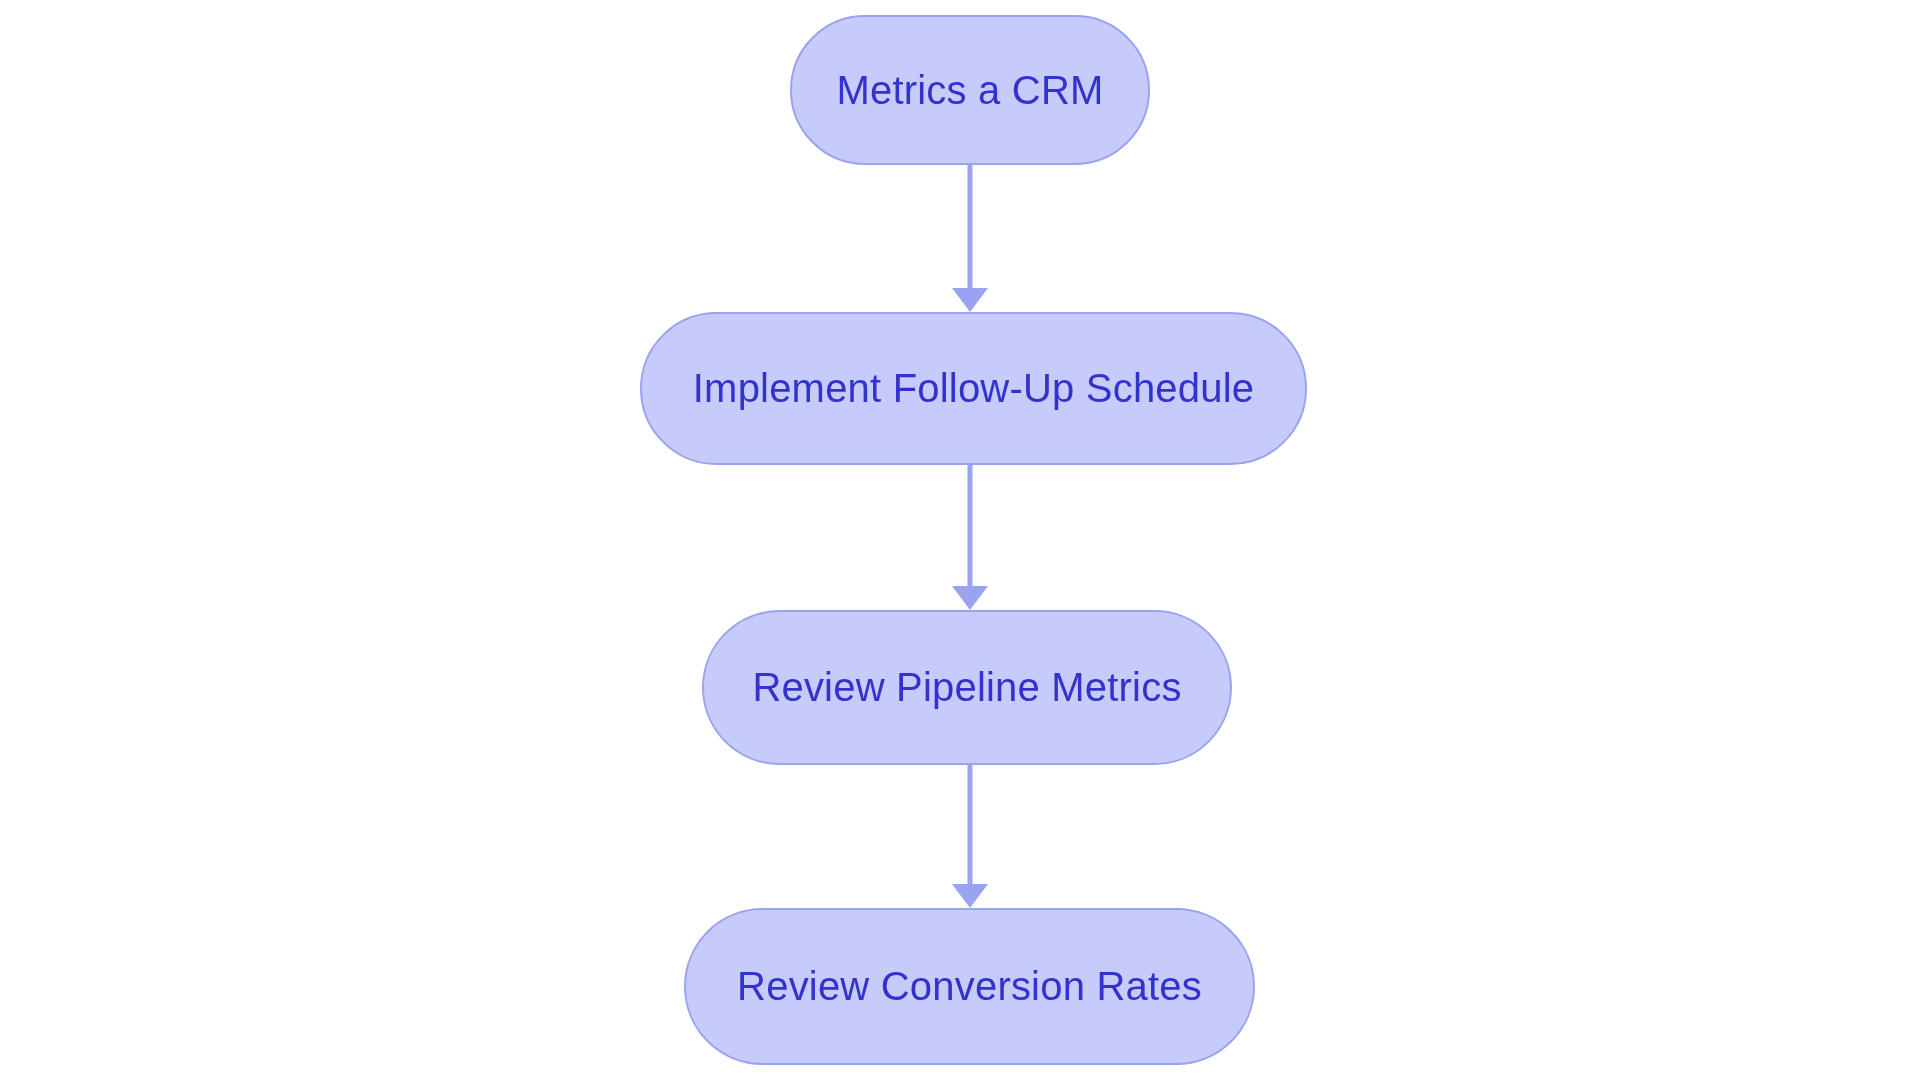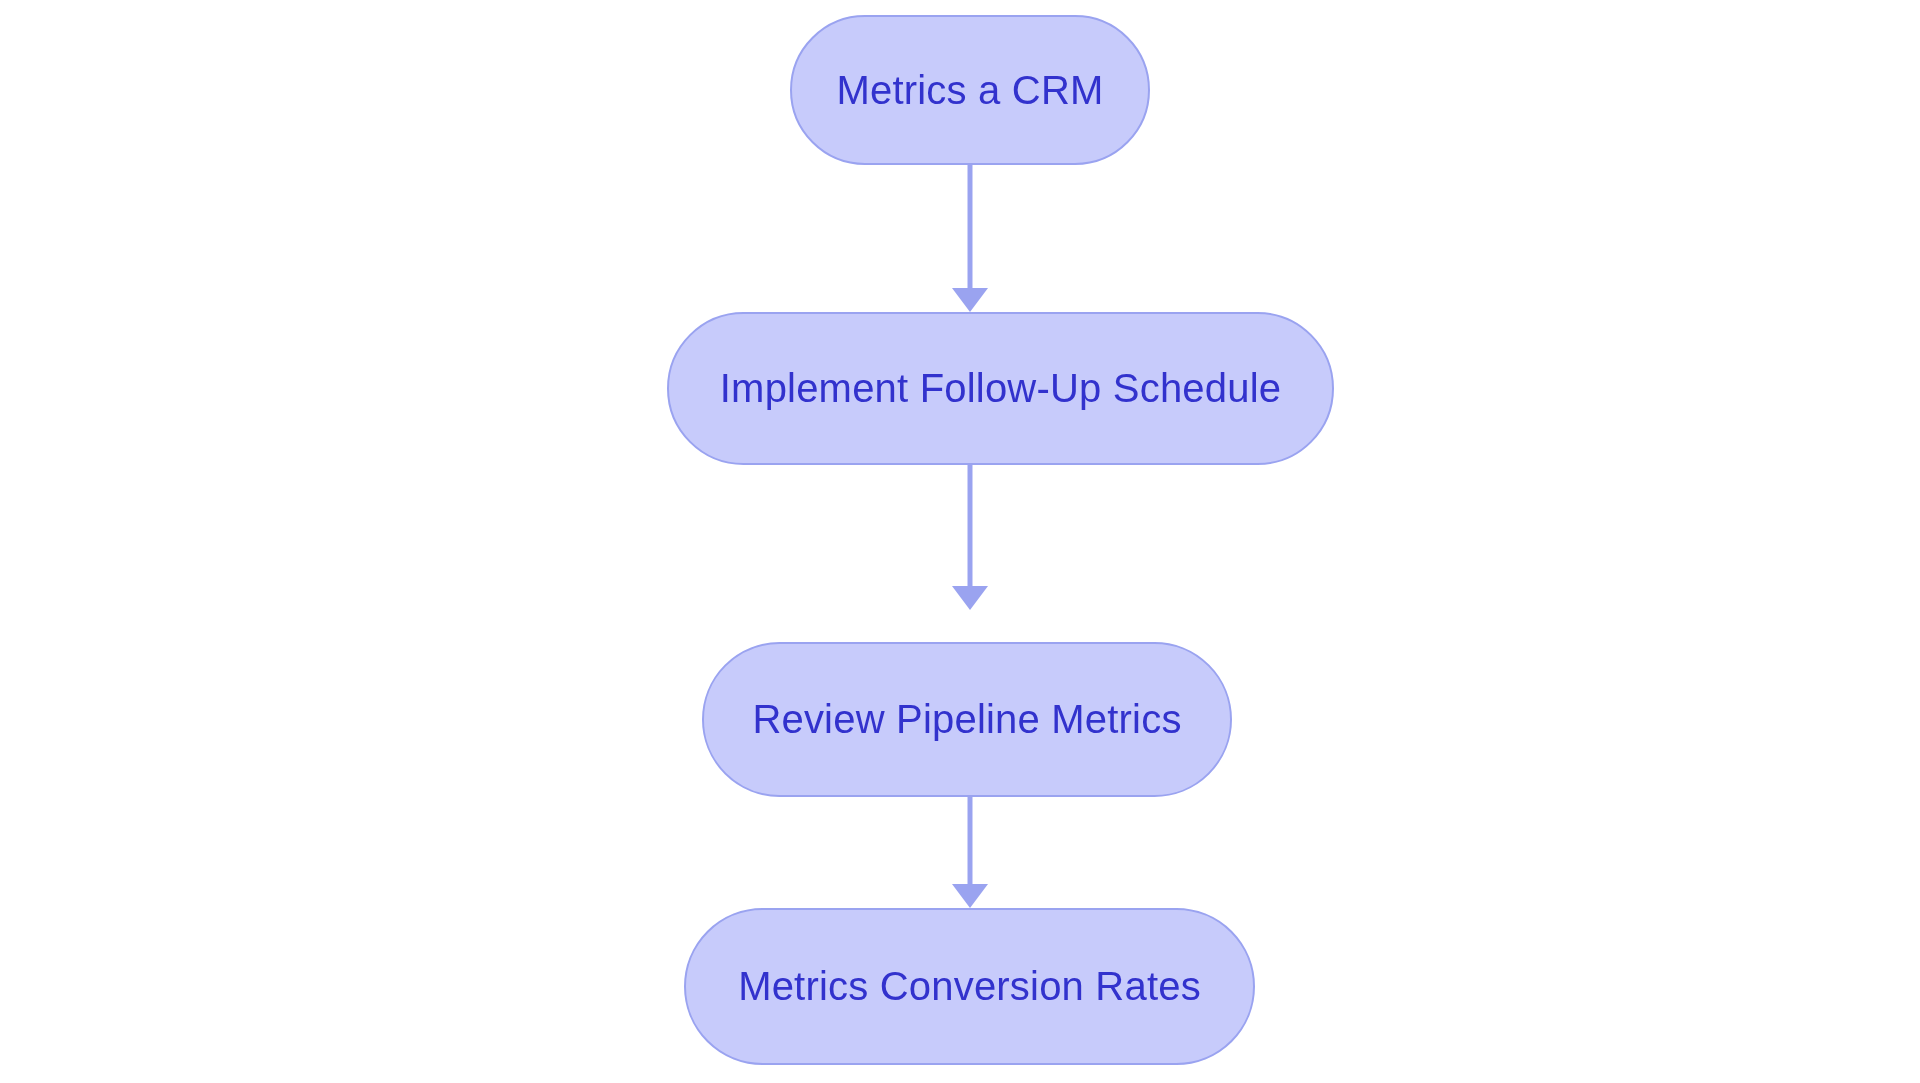--- a/index.html
+++ b/index.html
@@ -49,24 +49,24 @@
     font-family: "Liberation Sans", sans-serif;
     font-weight: 400;
     white-space: nowrap;
     letter-spacing: 0.2px;
   }
 
   
   #node-0 { left: 790px;  top: 15px;   width: 360px; height: 150px; }
   #node-0 .node-label { font-size: 40px; }
 
-  #node-1 { left: 667px;  top: 312px;  width: 667px; height: 153px; }
+  #node-1 { left: 640px;  top: 312px;  width: 667px; height: 153px; }
   #node-1 .node-label { font-size: 40px; }
 
-  #node-2 { left: 702px;  top: 642px;  width: 530px; height: 155px; }
+  #node-2 { left: 702px;  top: 610px;  width: 530px; height: 155px; }
   #node-2 .node-label { font-size: 40px; }
 
   #node-3 { left: 684px;  top: 908px;  width: 571px; height: 157px; }
   #node-3 .node-label { font-size: 40px; }
 </style>
 </head>
 <body>
 
 <div id="flow-canvas">
 
@@ -94,16 +94,16 @@
 
   <div class="node" id="node-1">
     <span class="node-label">Implement Follow-Up Schedule</span>
   </div>
 
   <div class="node" id="node-2">
     <span class="node-label">Review Pipeline Metrics</span>
   </div>
 
   <div class="node" id="node-3">
-    <span class="node-label">Metrics Conversion Rates</span>
+    <span class="node-label">Review Conversion Rates</span>
   </div>
 
 </div>
 
 </body></html>

